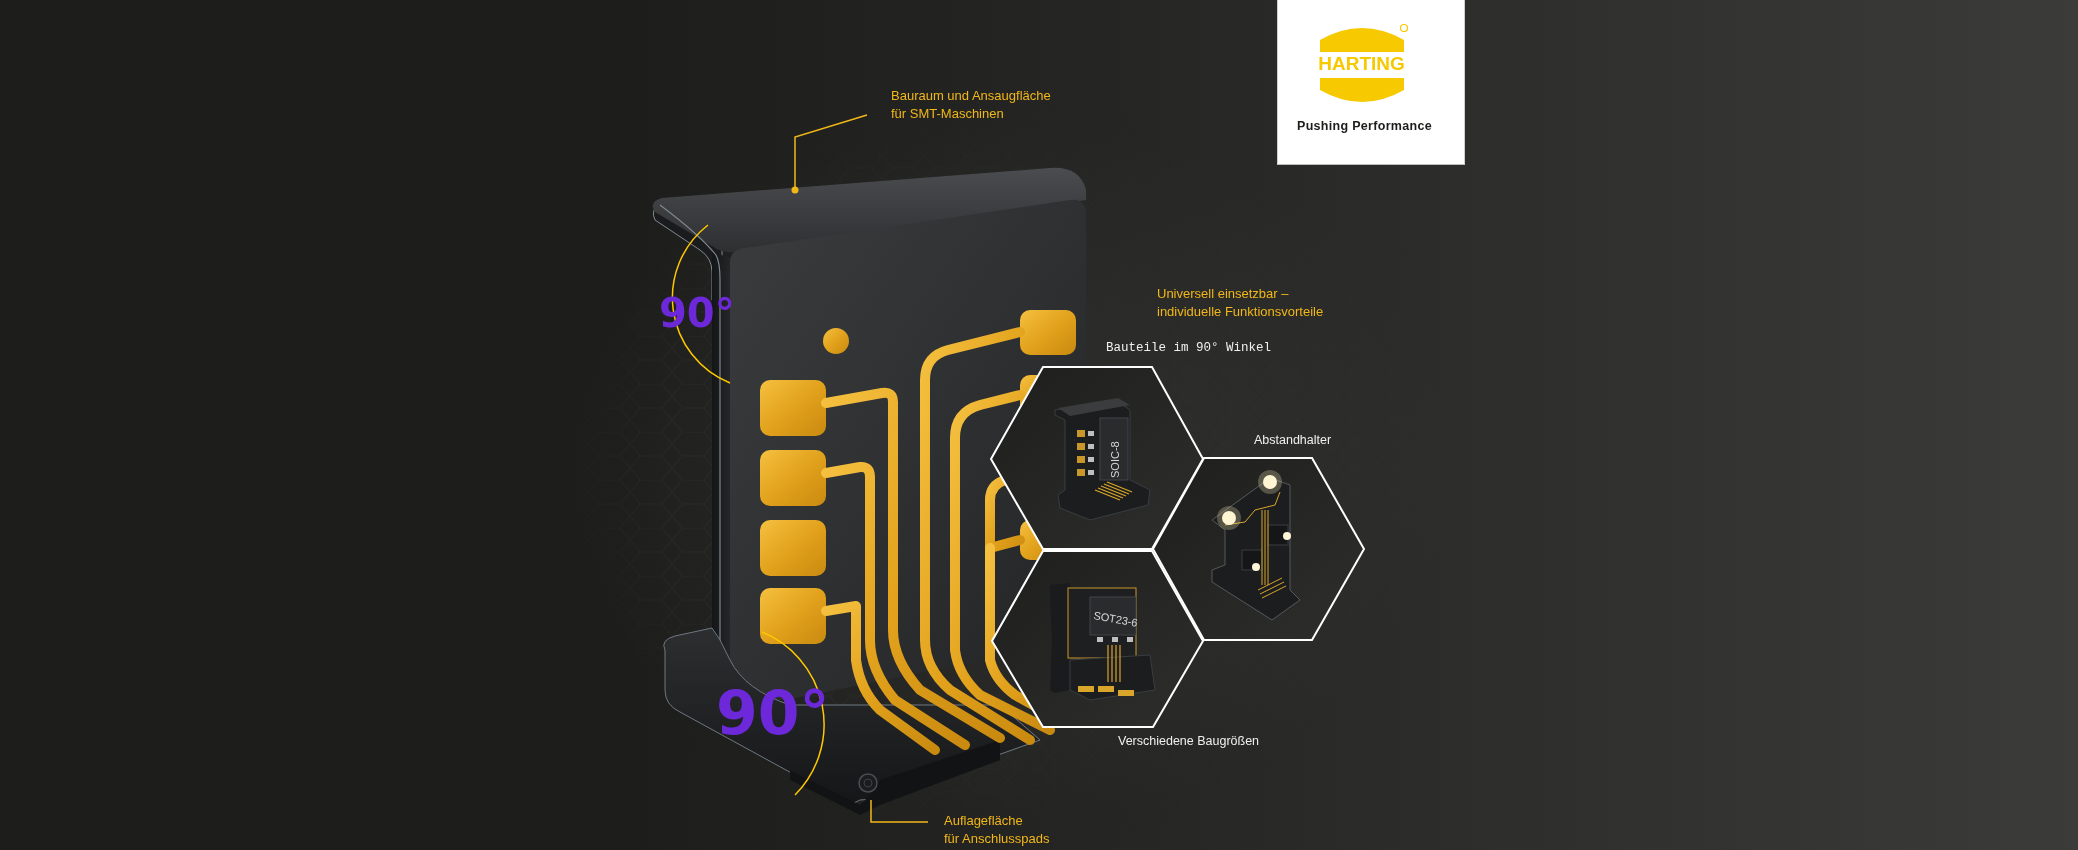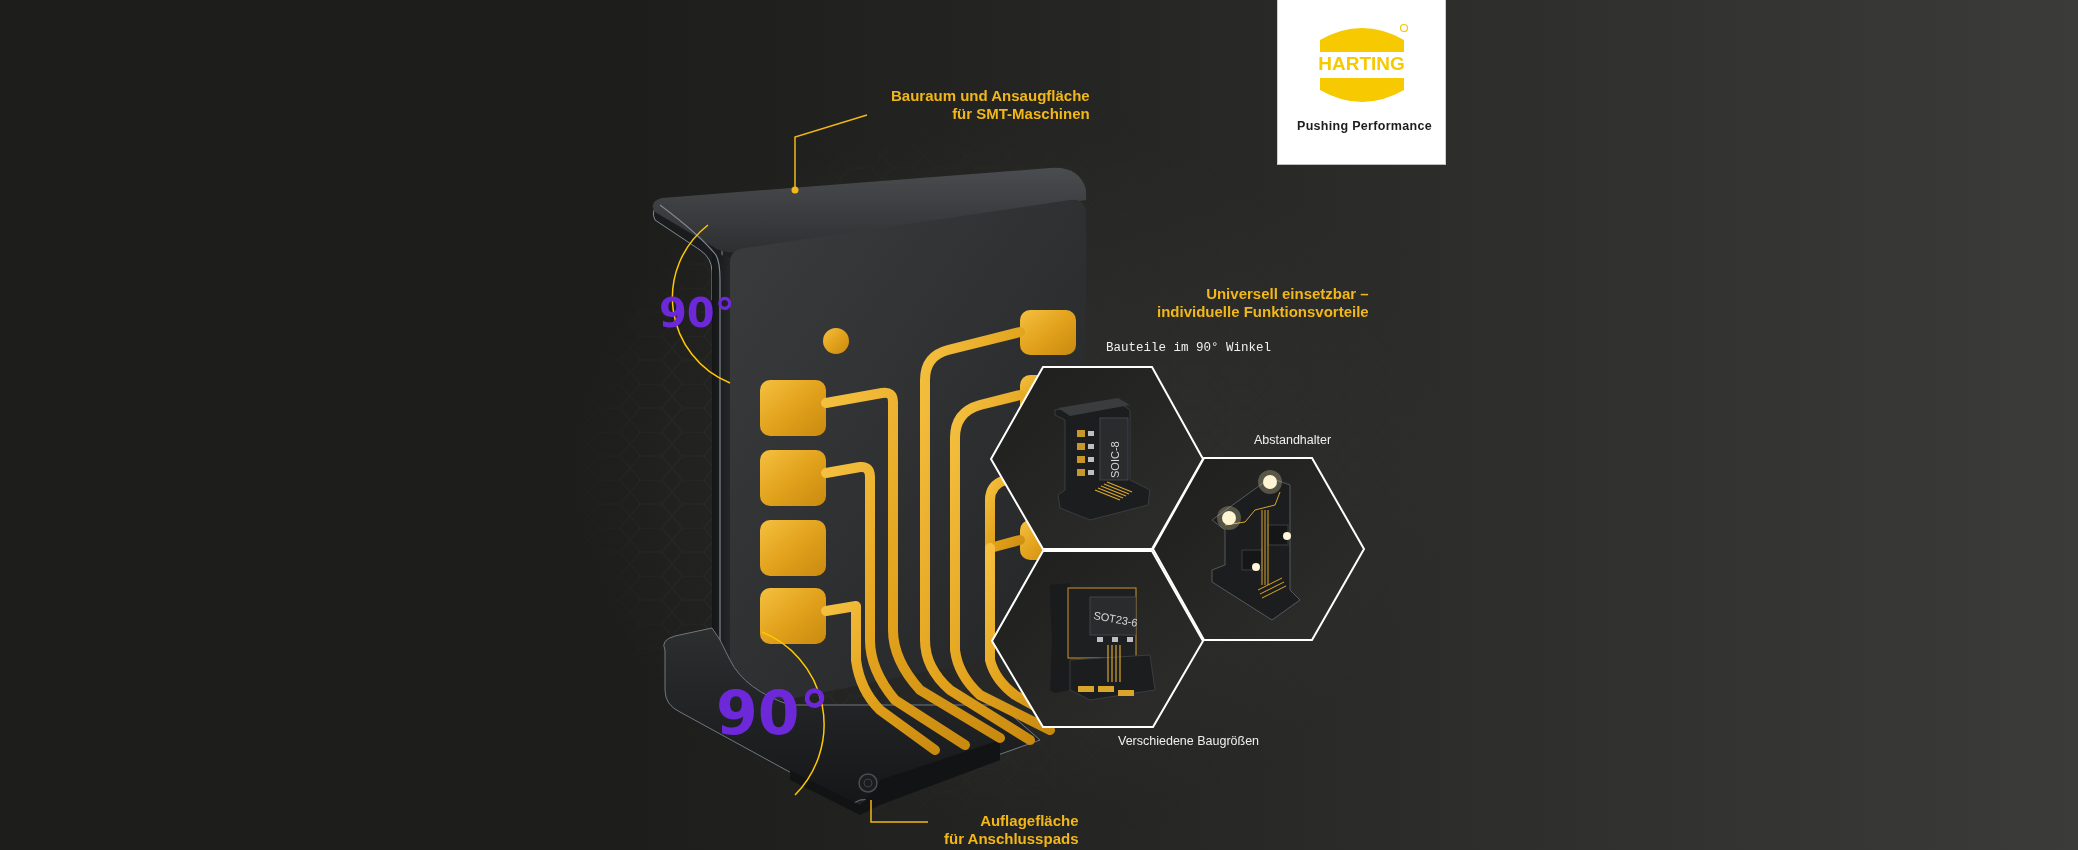--- a/index.html
+++ b/index.html
@@ -10,33 +10,33 @@
   }
   .hexbg {
     position: absolute; left: 560px; top: 120px; width: 900px; height: 700px;
     background:
       radial-gradient(ellipse at 50% 50%, rgba(60,60,58,0.45) 0%, rgba(0,0,0,0) 70%);
     pointer-events: none;
   }
   .scene { position: absolute; left: 0; top: 0; }
   .logo-box {
     position: absolute; left: 1277px; top: 0; width: 167px; height: 164px;
-    background: #ffffff; border-bottom: 1px solid #bdbdbd; border-left: 1px solid #cfcfcf; border-right: 1px solid #cfcfcf;
+    background: #ffffff; border-bottom: 1px solid #bdbdbd; border-left: 1px solid #cfcfcf; border-right: 1px solid #cfcfcf; padding-left: 19px;
   }
   .logo-mark { position: absolute; left: 38px; top: 22px; width: 92px; height: 86px; }
   .logo-text {
     position: absolute; left: 0; top: 26px; width: 167px; text-align: center;
     font-weight: 700; font-size: 17px; color: #ffffff; letter-spacing: 0.2px;
   }
   .tagline {
     position: absolute; left: 0; top: 119px; width: 173px; text-align: center;
     font-size: 12.5px; font-weight: 700; color: #1d1d1b; letter-spacing: 0.3px;
   }
   .callout {
-    position: absolute; color: #f2b718; font-weight: 700; font-size: 15px; line-height: 18px; text-align: right;
+    position: absolute; color: #f2b718; font-weight: 400; font-size: 13px; line-height: 18px;
   }
   .label-white {
     position: absolute; color: #f0f0f0; font-size: 12.5px; line-height: 16px;
   }
   .deg {
     position: absolute; color: #6d28d9; font-weight: 700; font-family: "DejaVu Sans", sans-serif;
   }
   .chip-text {
     font-family: "Liberation Sans", sans-serif; fill: #d8d8d8; font-size: 11px;
   }

